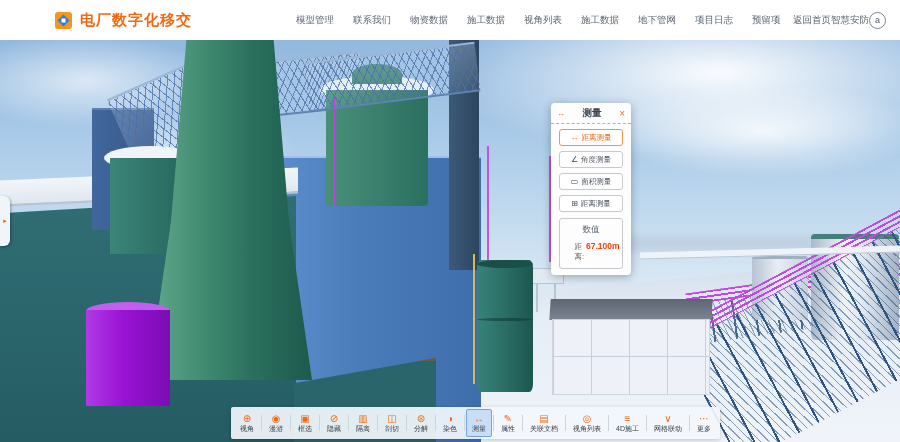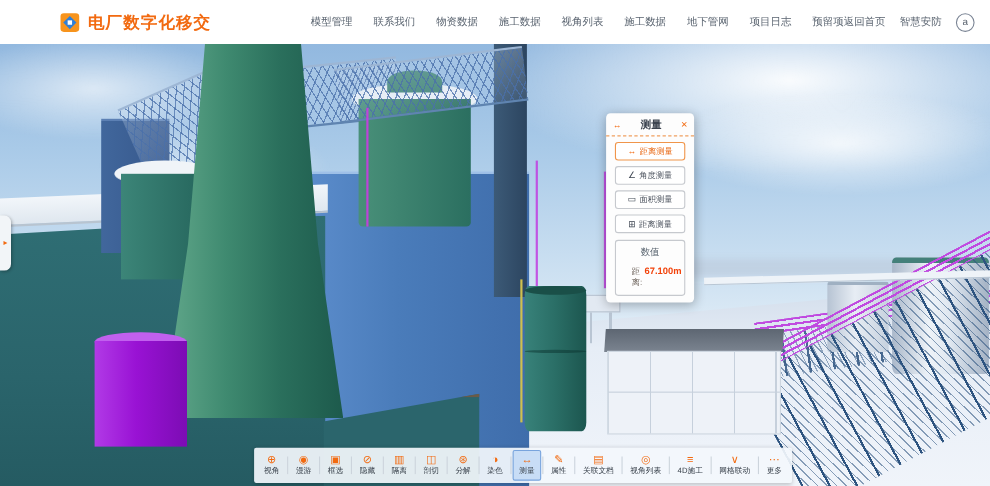--- a/index.html
+++ b/index.html
@@ -8,21 +8,21 @@
   .app { position:relative; width:900px; height:442px; background:#fff; }
 
   
   .header { position:absolute; top:0; left:0; width:900px; height:40px; background:#ffffff;
             display:flex; align-items:center; z-index:40;padding-left:44px; }
   .logo-wrap { display:flex; align-items:center; gap:7px; padding-left:10px; width:238px; }
   .logo-cube { width:19px; height:19px; position:relative; }
   .app-title { font-size:15px; font-weight:bold; color:#f26a10; letter-spacing:1px; white-space:nowrap; }
   .nav { display:flex; align-items:center; gap:19px;margin-left:14px; }
   .nav-item { font-size:9.5px; color:#5a6470; cursor:pointer; white-space:nowrap; }
-  .header-right { margin-left:auto; display:flex; align-items:center; gap:13px; padding-right:14px; }
+  .header-right { margin-left:auto; display:flex; align-items:center; padding-right:14px; }
   .header-link { font-size:9.5px; color:#5a6470; cursor:pointer; white-space:nowrap; }
   .avatar { width:17px; height:17px; border:1.2px solid #7a8494; border-radius:50%;
             display:flex; align-items:center; justify-content:center; font-size:9px; color:#555e6a; }
 
   
   .viewport { position:absolute; top:28px; left:0; width:900px; height:414px; overflow:hidden;
               background:linear-gradient(180deg,#8fb6de 0%,#a9cae8 26%,#cfe2f2 55%,#e9f2f9 72%,#f3f7fb 100%); }
   .s { position:absolute; }
   .truss { background:
       repeating-linear-gradient(62deg, rgba(74,112,170,.75) 0 1px, transparent 1px 7px),

